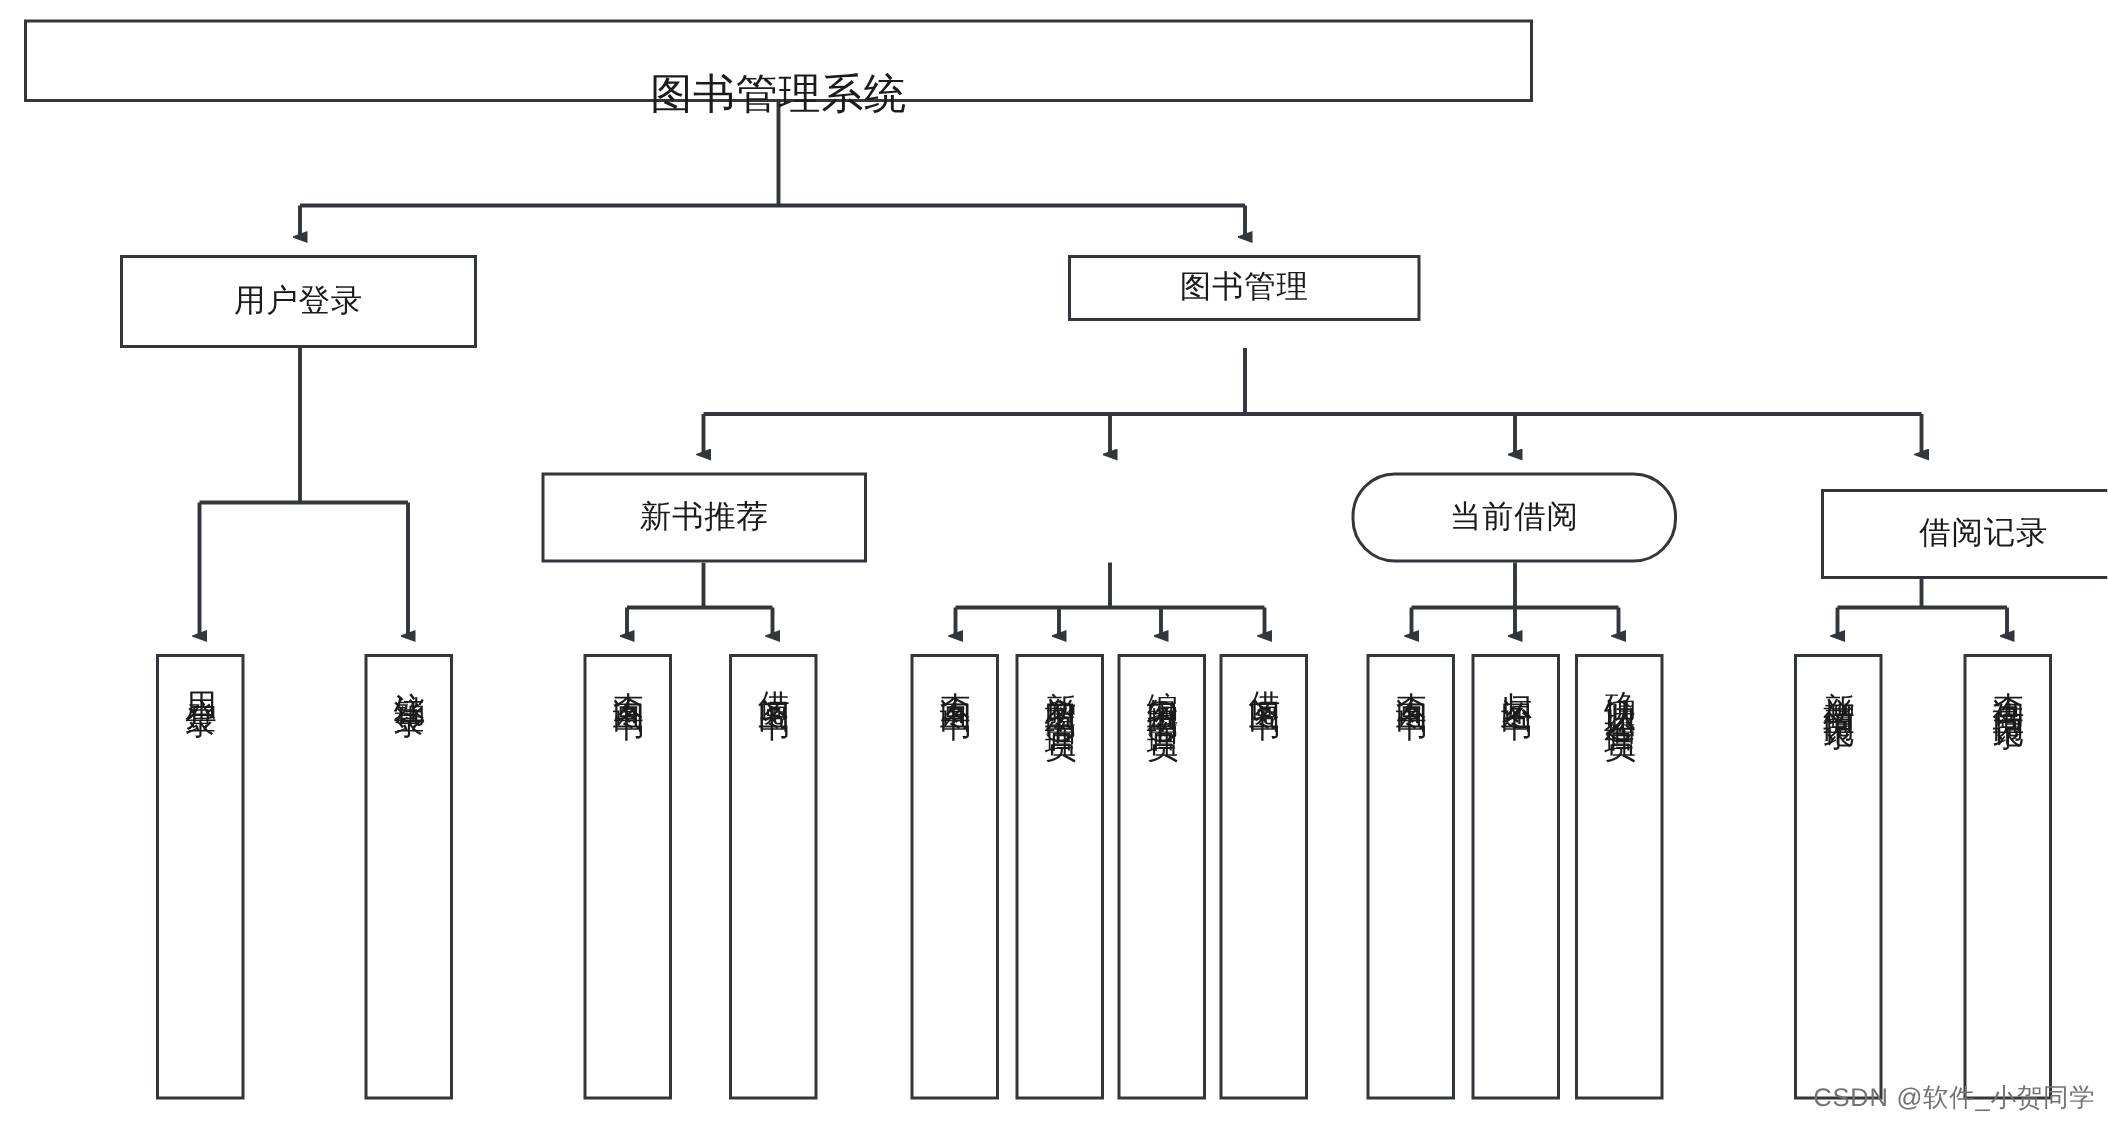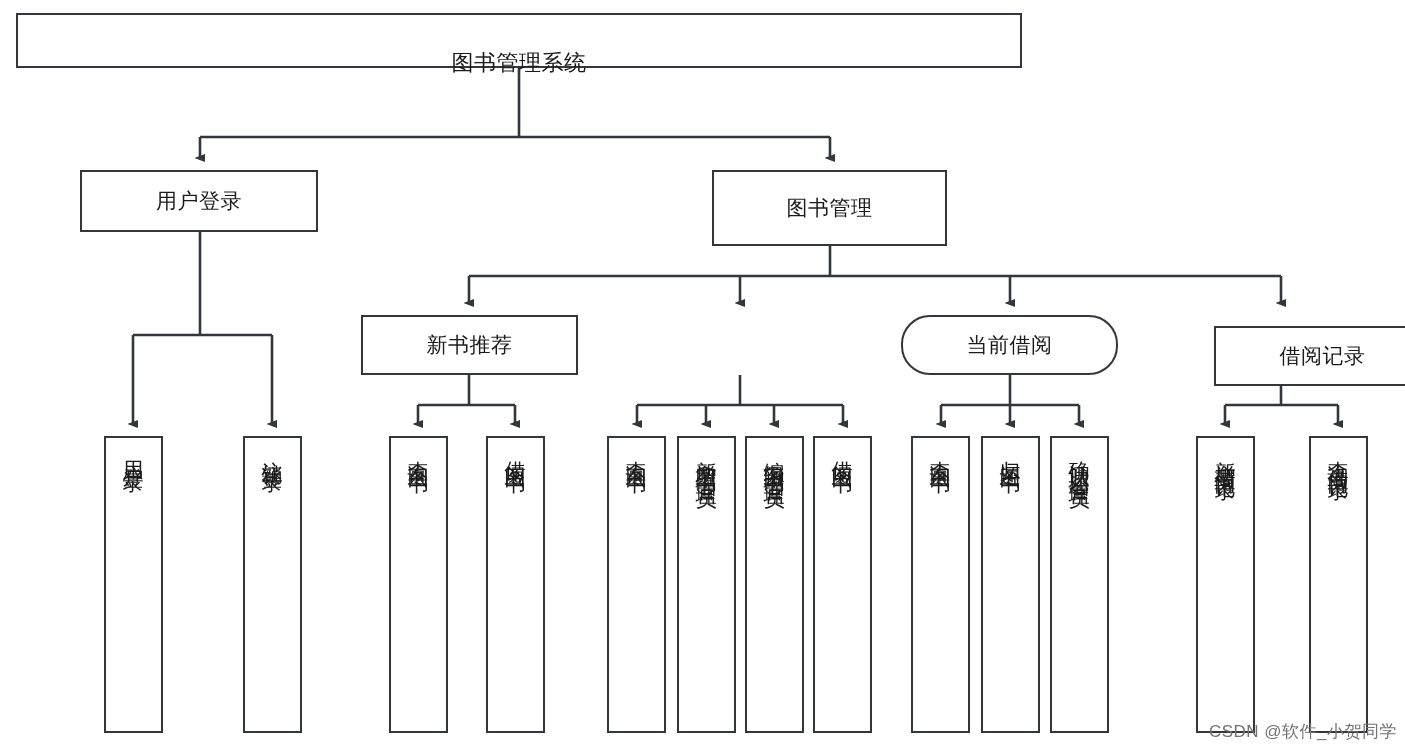--- a/index.html
+++ b/index.html
@@ -39,21 +39,21 @@
     display: block;
     text-align: center;
     line-height: 1.18;
     letter-spacing: 0.5px;
     white-space: nowrap;
   }
   .h-node .node-label {
     font-size: 21px;
   }
   .root-node .node-label {
-    font-size: 22px;
+    font-size: 28px;
     margin-top: 44px;
   }
   
   .v-node {
     align-items: flex-start;
     justify-content: center;
     padding-top: 6px;
   }
   .v-node .node-label {
     writing-mode: vertical-rl;
@@ -130,21 +130,21 @@
     </g>
   </svg>
 
   <div class="node root-node" style="left:16px; top:13px; width:1006px; height:55px;">
     <span class="node-label">图书管理系统</span>
   </div>
 
   <div class="node h-node" style="left:80px; top:170px; width:238px; height:62px;">
     <span class="node-label">用户登录</span>
   </div>
-  <div class="node h-node" style="left:712px; top:170px; width:235px; height:76px;">
+  <div class="node h-node" style="left:712px; top:170px; width:235px; height:44px;">
     <span class="node-label">图书管理</span>
   </div>
 
   <div class="node h-node" style="left:361px; top:315px; width:217px; height:60px;">
     <span class="node-label">新书推荐</span>
   </div>
   <div class="node h-node" style="left:901px; top:315px; width:217px; height:60px;border-radius:29px;">
     <span class="node-label">当前借阅</span>
   </div>
   <div class="node h-node" style="left:1172px; top:326px; width:217px; height:60px;margin-left:42px;">

